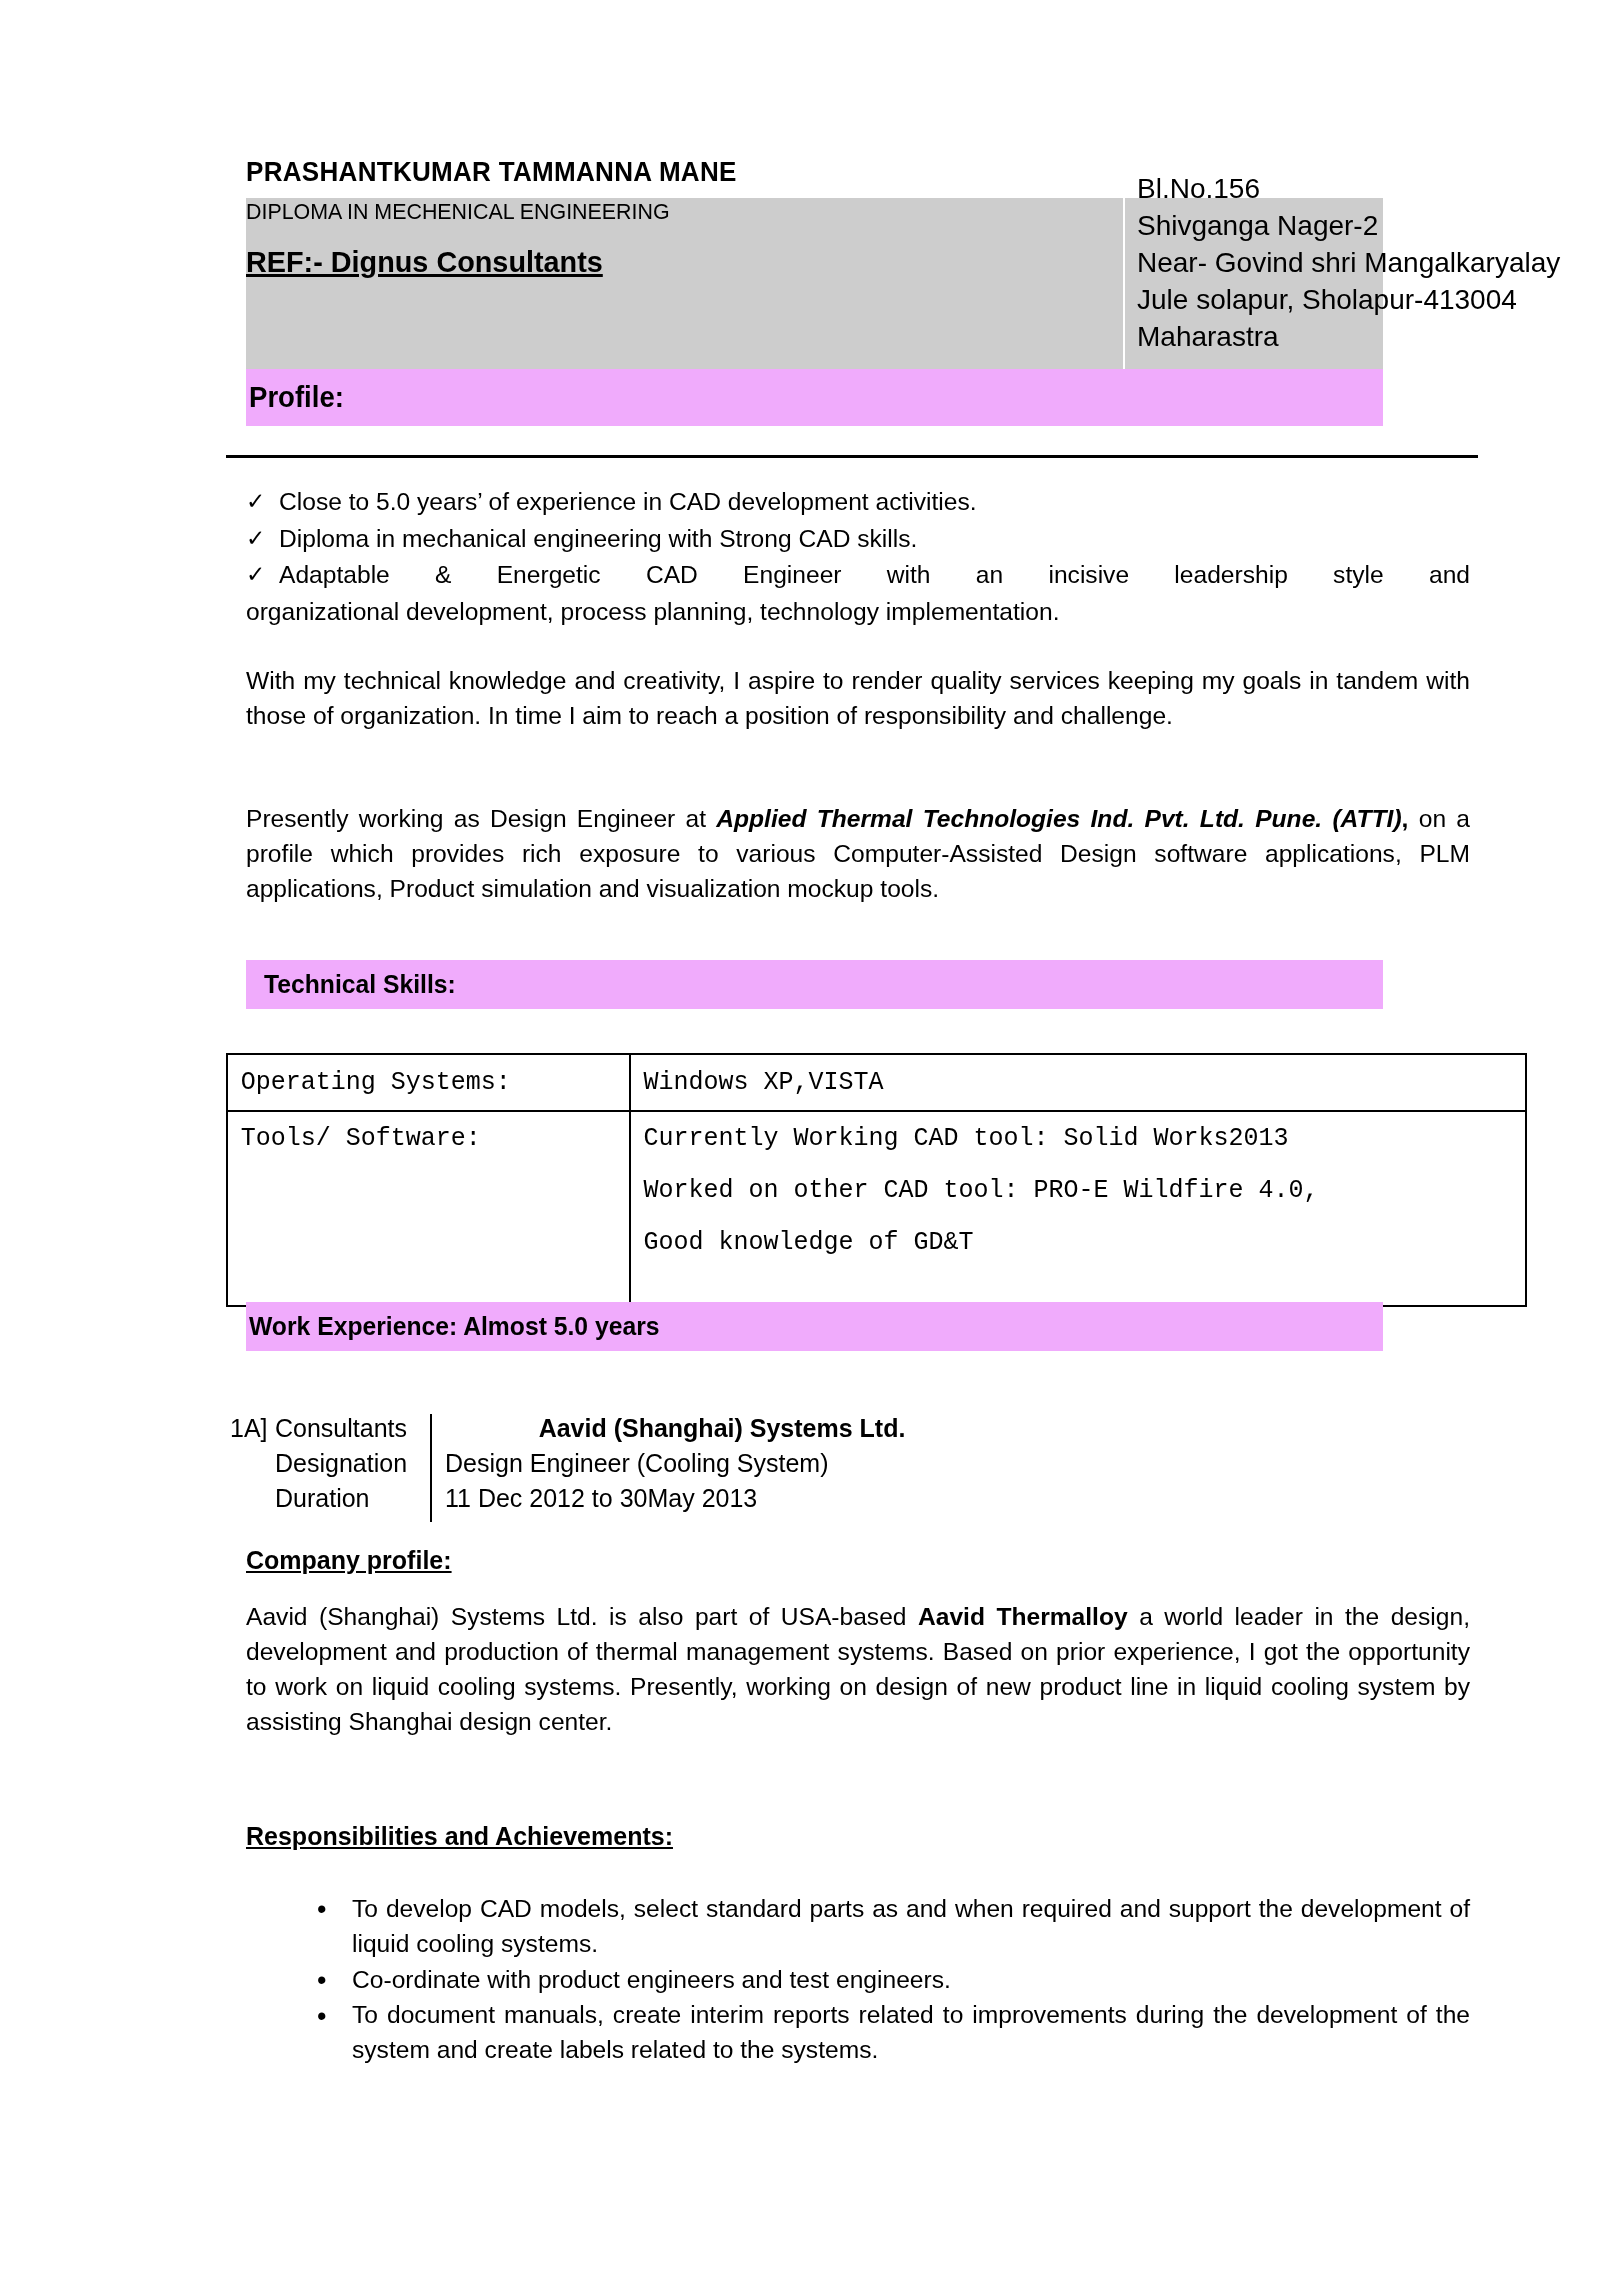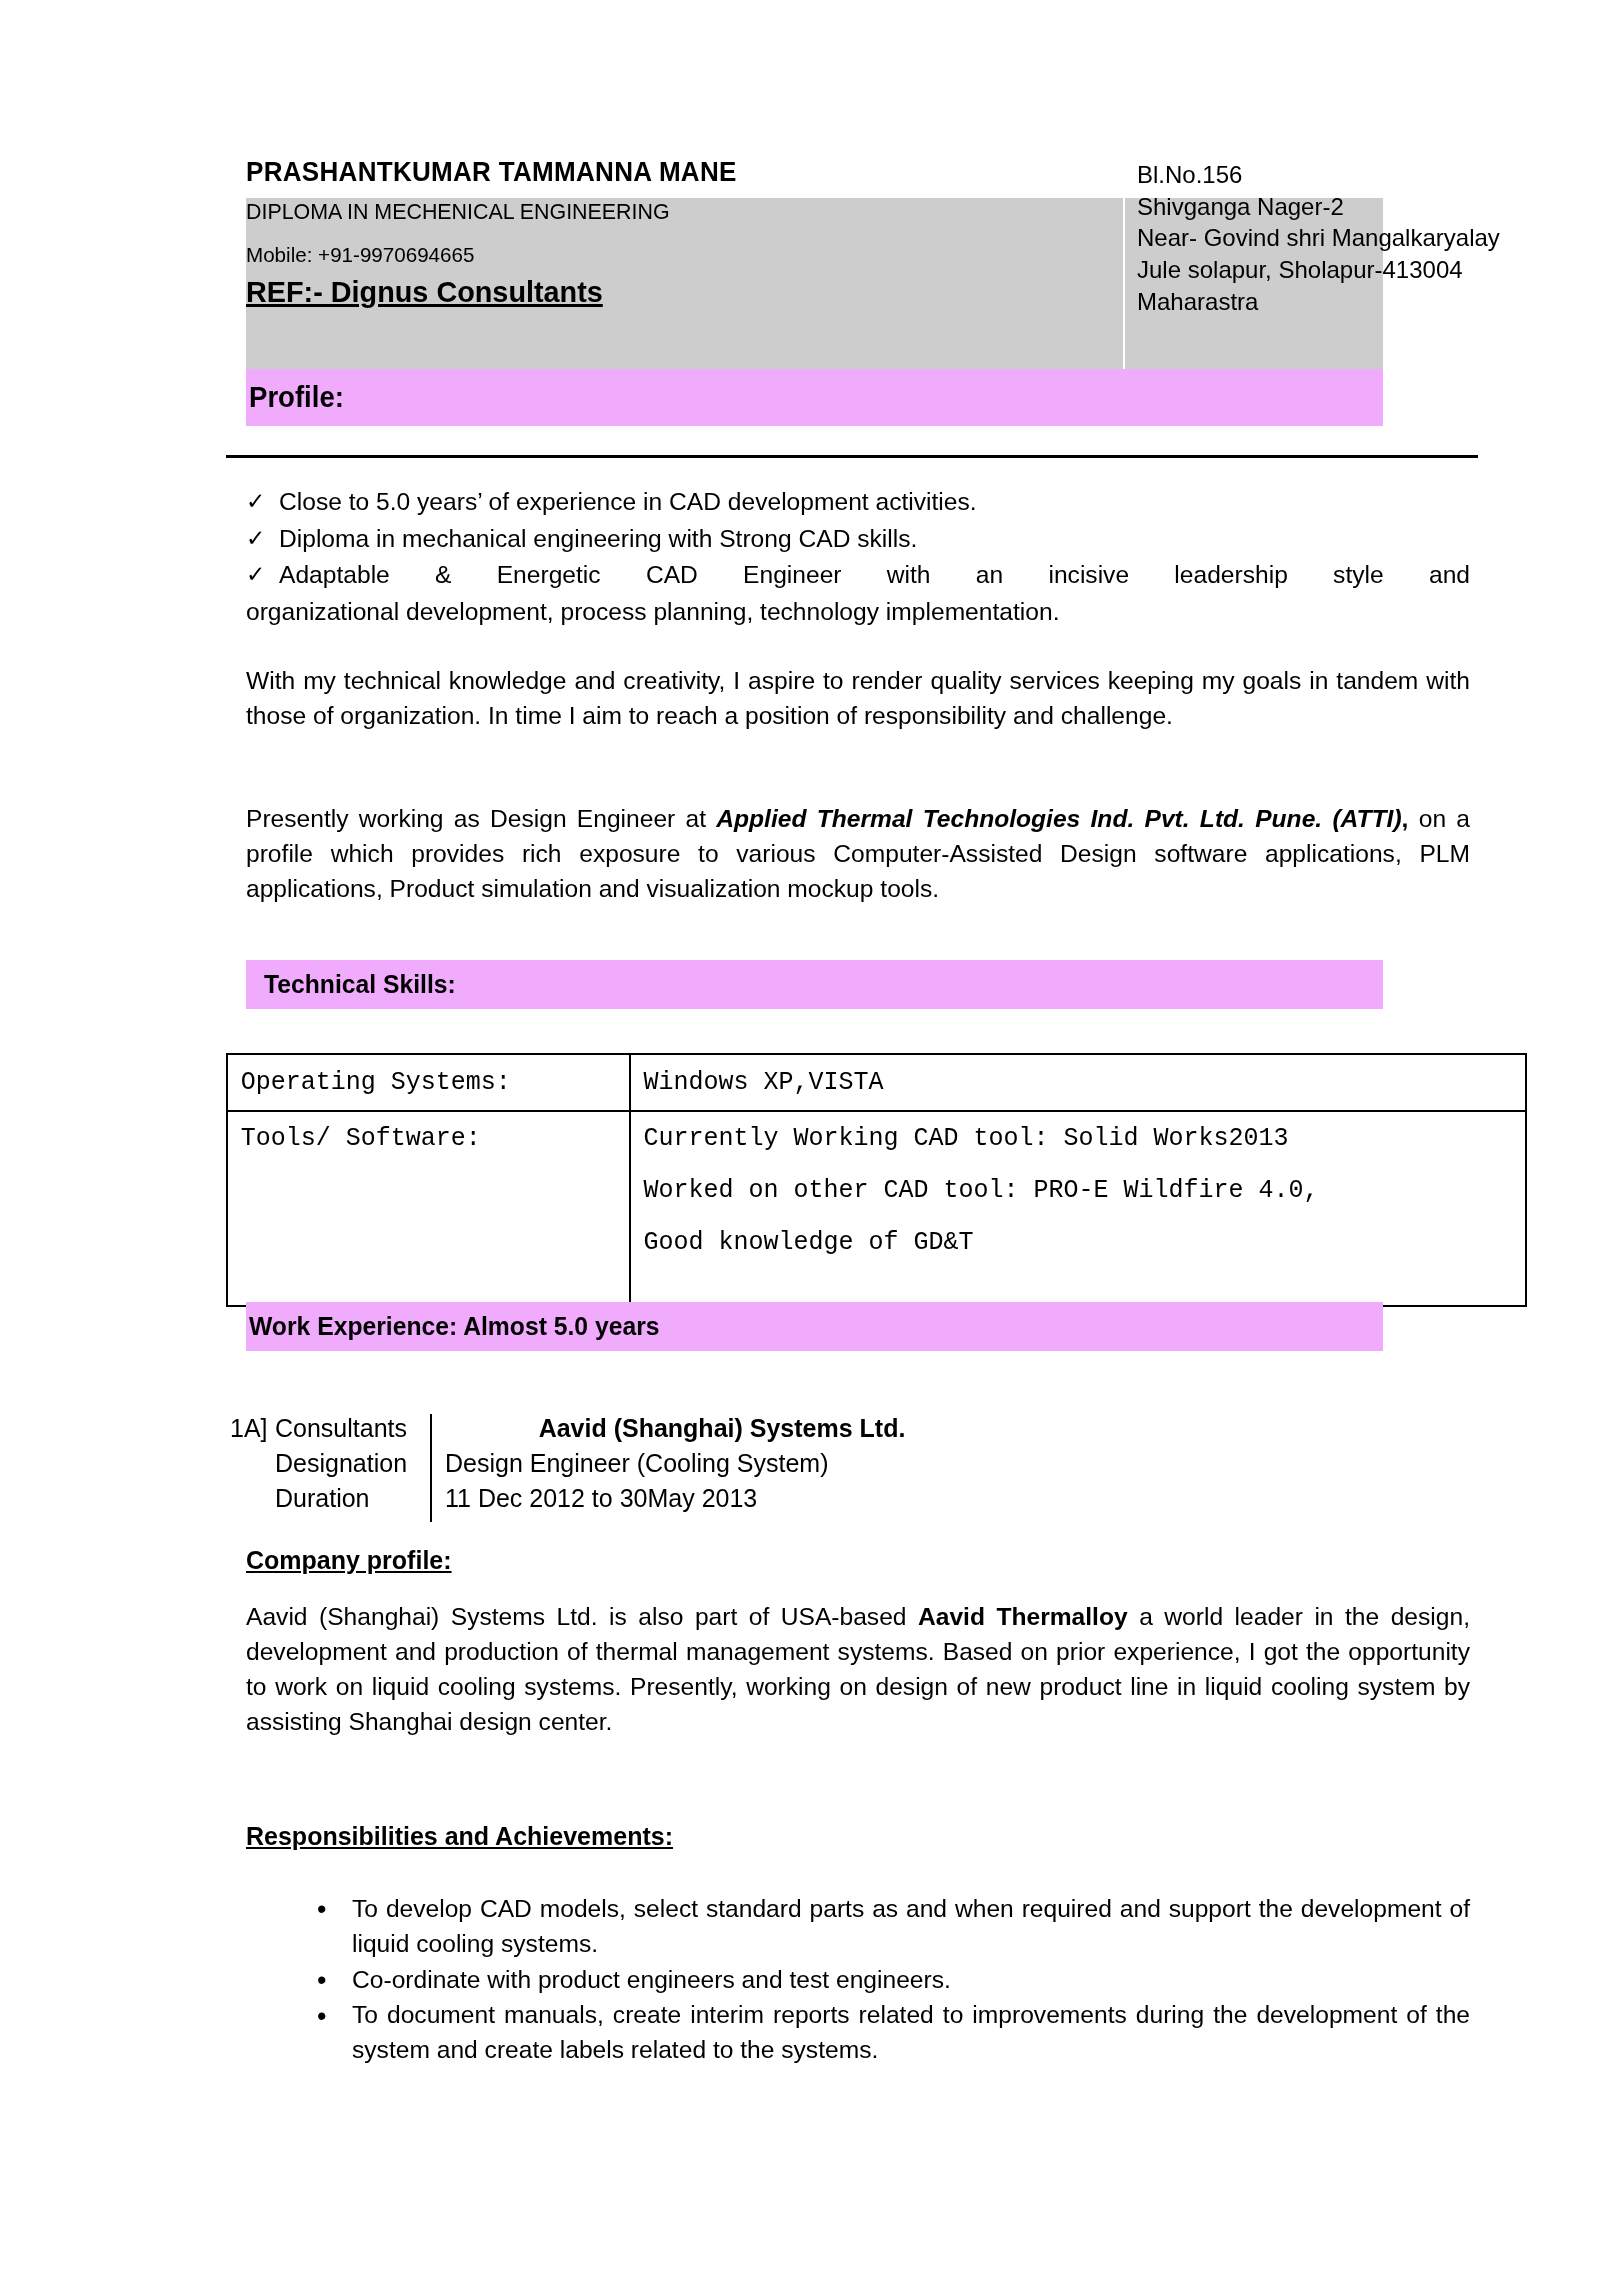--- a/index.html
+++ b/index.html
@@ -96,23 +96,23 @@
     line-height: 1.25;
     margin: 0;
     white-space: nowrap;
     display: inline-block;
     transform: scaleX(0.96);
     transform-origin: left center;
   }
   .header-right {
     position: absolute;
     left: 891px;
-    top: 4px;
+    top: 16px;
     width: 444px;
-    font-size: 24px;
+    font-size: 28px;
     line-height: 1.32;
     white-space: nowrap;
   }
   .header-right div { margin: 0; }
 
   
   .band {
     position: absolute;
     left: 246px;
     width: 1137px;
@@ -322,21 +322,20 @@
 
 <div class="page">
 
   <div class="header-wrap">
     <div class="header-shade"></div>
     <div class="header-divider"></div>
 
     <div class="header-left">
       <div class="name-title">PRASHANTKUMAR TAMMANNA MANE</div>
       <div class="degree-line">DIPLOMA IN MECHENICAL ENGINEERING</div>
-      <div class="mobile-line">Mobile: +91-9970694665</div>
       <div class="ref-line">REF:-  Dignus Consultants</div>
     </div>
 
     <div class="header-right">
       <div>Bl.No.156</div>
       <div>Shivganga Nager-2</div>
       <div>Near- Govind shri Mangalkaryalay</div>
       <div>Jule solapur,  Sholapur-413004</div>
       <div>Maharastra</div>
     </div>

